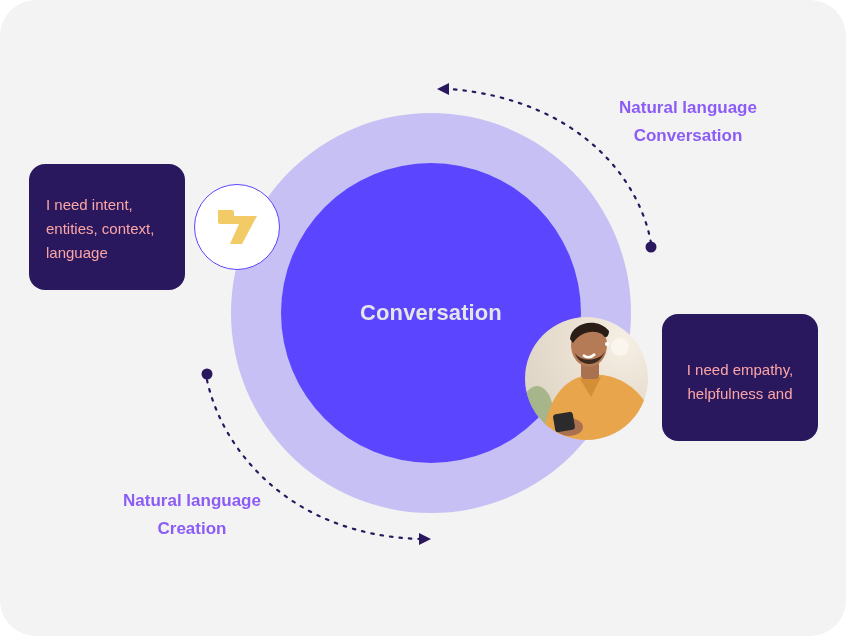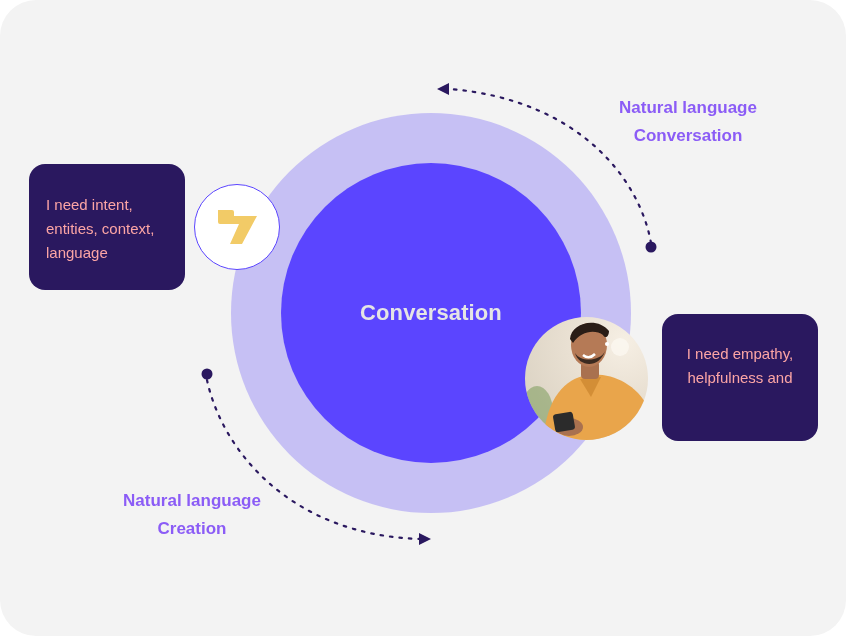--- a/index.html
+++ b/index.html
@@ -28,21 +28,21 @@
     color: #e5e5e5; font-size: 22px; font-weight: bold;
     text-align: center; line-height: 28px; width: 200px;
     letter-spacing: 0.1px;
   }
   .bubble {
     position: absolute; background: #2a185f; color: #fca5a5;
     border-radius: 16px; font-size: 15px; line-height: 24px;
     box-sizing: border-box;
   }
   .bubble-left { left: 29px; top: 164px; width: 156px; height: 126px; padding: 29px 10px 0 17px; }
-  .bubble-right { left: 662px; top: 314px; width: 156px; height: 127px; padding: 28px 0 0 0; text-align: center; }
+  .bubble-right { left: 662px; top: 314px; width: 156px; height: 127px; padding: 44px 0 0 0; text-align: center; }
   .bubble .line { display: block; white-space: nowrap; }
   .logo-circle {
     position: absolute; left: 194px; top: 184px;
     width: 86px; height: 86px; border-radius: 50%;
     background: #ffffff; border: 1.5px solid #5b45ff; box-sizing: border-box;
     display: flex; align-items: center; justify-content: center;
   }
   .photo-circle {
     position: absolute; left: 525px; top: 317px;
     width: 123px; height: 123px; border-radius: 50%;

